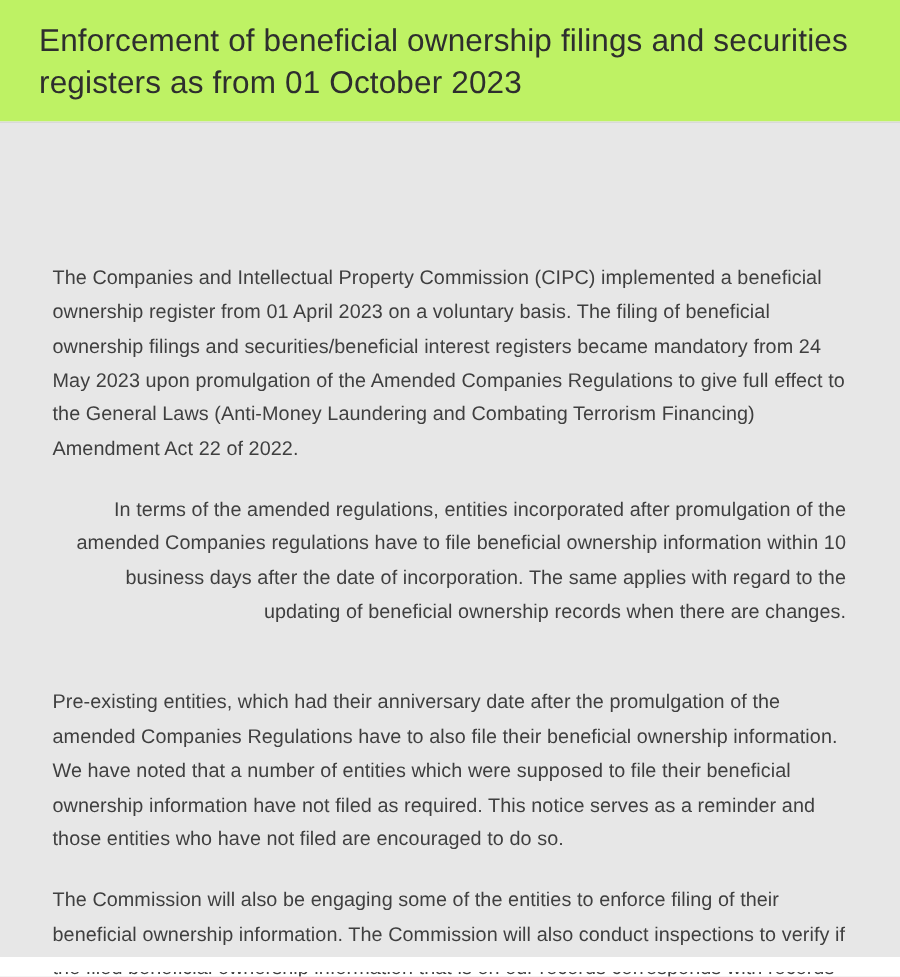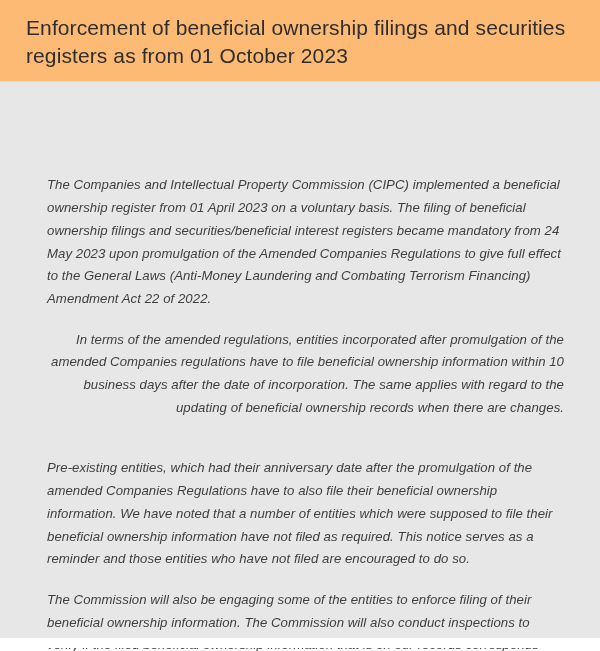--- a/index.html
+++ b/index.html
@@ -14,21 +14,21 @@
     color: #3a3a3a;
     overflow: hidden;
   }
   .page {
     position: relative;
     width: 600px;
     height: 651px;
     box-sizing: border-box;
   }
   .header {
-    background: #fdba74;
+    background: #bef264;
     padding: 14px 18px 12px 26px;
     box-sizing: border-box;
   }
   .header-title {
     font-size: 21px;
     line-height: 1.32;
     font-weight: 400;
     color: #2e2e2e;
     margin: 0;
     letter-spacing: 0.1px;
@@ -50,23 +50,22 @@
     left: 0;
     right: 0;
     top: 0;
     padding: 92px 36px 0 31px;
     box-sizing: border-box;
   }
   .para {
     font-size: 13.2px;
     line-height: 1.72;
     color: #3f3f3f;
-    margin: 0 0 18px 16px;
+    margin: 0 0 18px 4px;
     letter-spacing: 0.05px;
-    font-style: italic;
   }
   .para.gap-extra {
     margin-bottom: 38px;
     text-align: right;
   }
   .bottom-strip {
     position: absolute;
     left: 0;
     bottom: 0;
     width: 100%;

